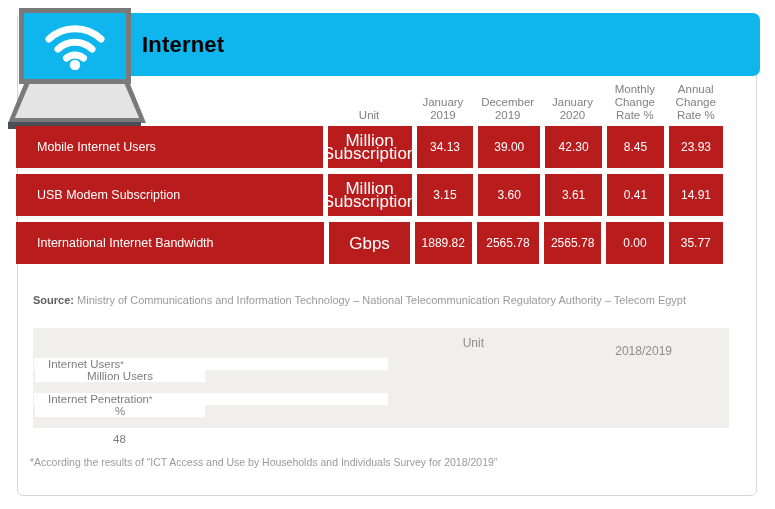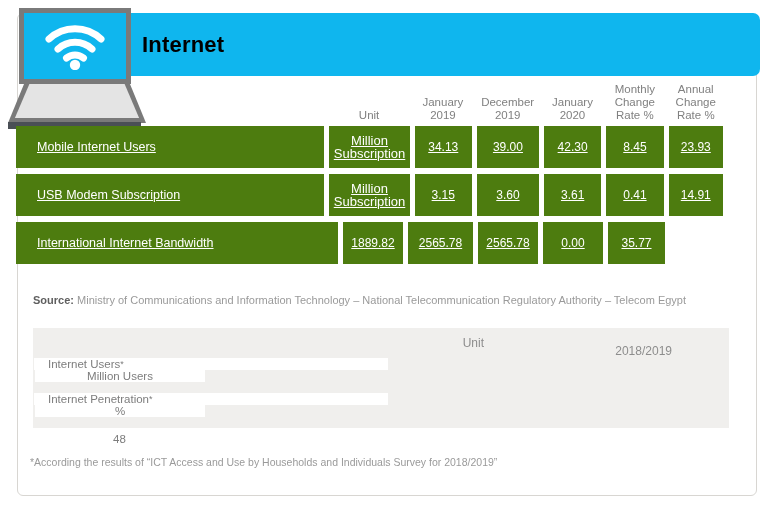--- a/index.html
+++ b/index.html
@@ -131,36 +131,35 @@
   }
   .mt-head-row { align-items: flex-end; height: 52px; margin-bottom: 2px; }
   .mt-head {
     color: #808080;
     font-size: 11.5px;
     line-height: 13px;
     text-align: center;
     padding-bottom: 2px;
   }
   .mt-cell {
-    background: #4d7c0f;
+    background: #b91c1c;
     color: #ffffff;
     display: flex;
     align-items: center;
     height: 42px;
     font-size: 12px;
     line-height: 13px;
-    text-decoration: underline;
   }
   .mt-label {
     justify-content: flex-start;
     padding-left: 21px;
     font-size: 12.5px;
   }
   .mt-num { justify-content: center; text-align: center; }
-  .mt-unit { justify-content: center; text-align: center; font-size: 13px; }
+  .mt-unit { justify-content: center; text-align: center; font-size: 17px; }
 
   .c-label { width: 322px; }
   .c-unit  { width: 84px; }
   .c-jan19 { width: 60px; }
   .c-dec19 { width: 65px; }
   .c-jan20 { width: 60px; }
   .c-mcr   { width: 60px; }
   .c-acr   { width: 57px; }
 
   
@@ -297,20 +296,25 @@
       </div>
       <div class="mt-cell mt-num c-jan19">3.15</div>
       <div class="mt-cell mt-num c-dec19">3.60</div>
       <div class="mt-cell mt-num c-jan20">3.61</div>
       <div class="mt-cell mt-num c-mcr">0.41</div>
       <div class="mt-cell mt-num c-acr">14.91</div>
     </div>
 
     <div class="mt-row">
       <div class="mt-cell mt-label c-label">International Internet Bandwidth</div>
+      <div class="mt-cell mt-unit c-unit">
+        <div>
+          <div>Gbps</div>
+        </div>
+      </div>
       <div class="mt-cell mt-num c-jan19">1889.82</div>
       <div class="mt-cell mt-num c-dec19">2565.78</div>
       <div class="mt-cell mt-num c-jan20">2565.78</div>
       <div class="mt-cell mt-num c-mcr">0.00</div>
       <div class="mt-cell mt-num c-acr">35.77</div>
     </div>
   </div>
 
   <div class="source">
     <b>Source:</b>

